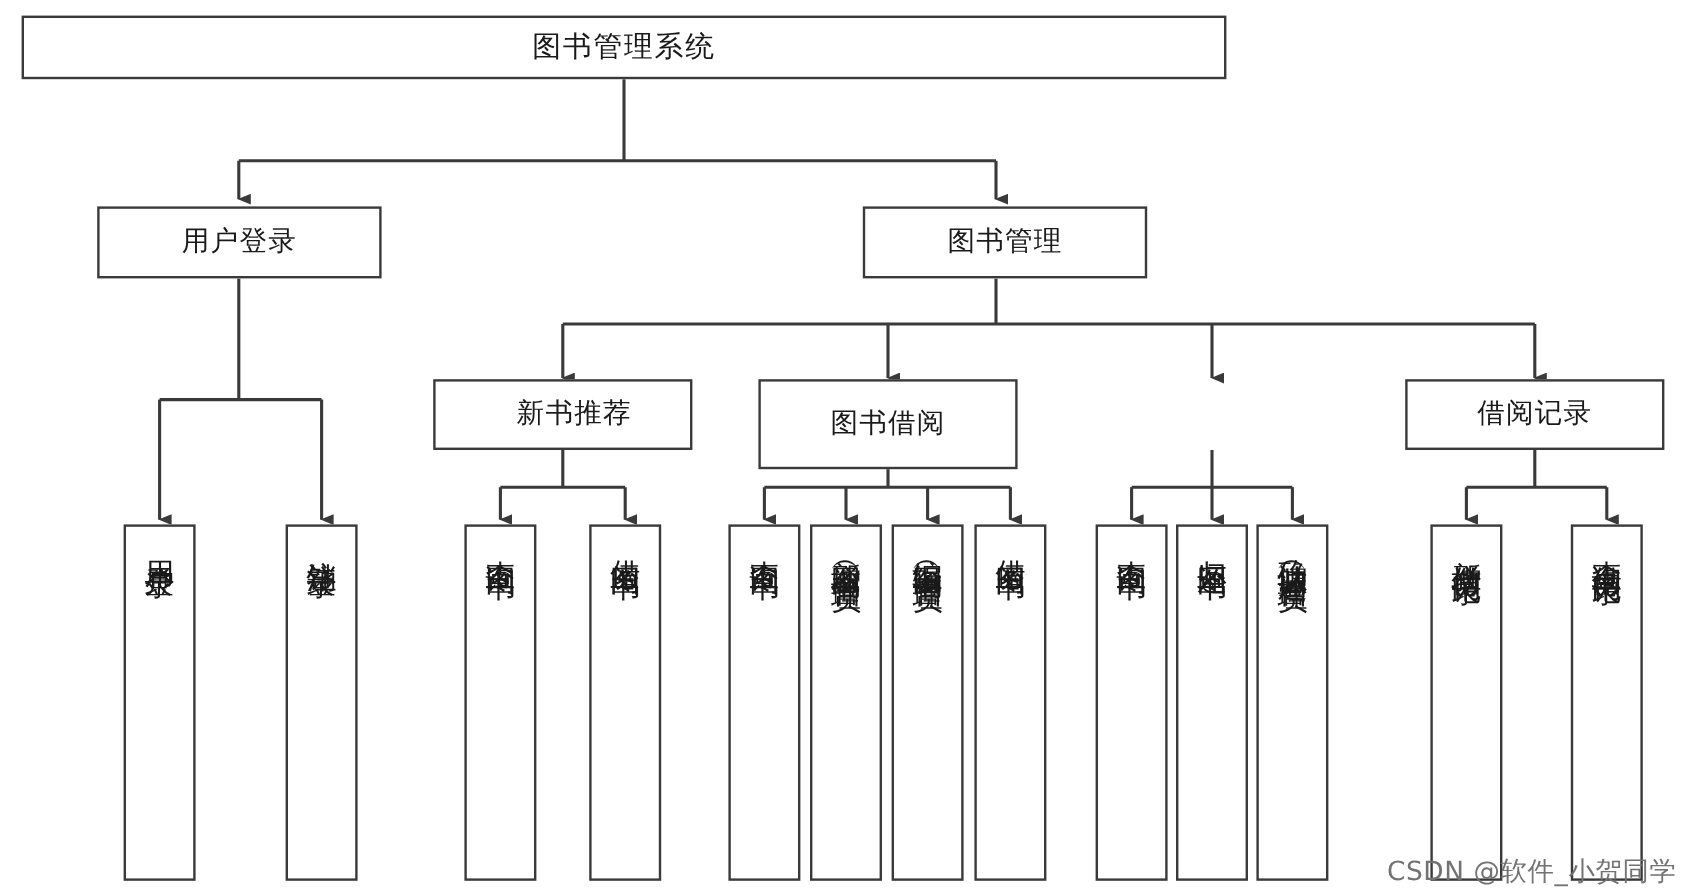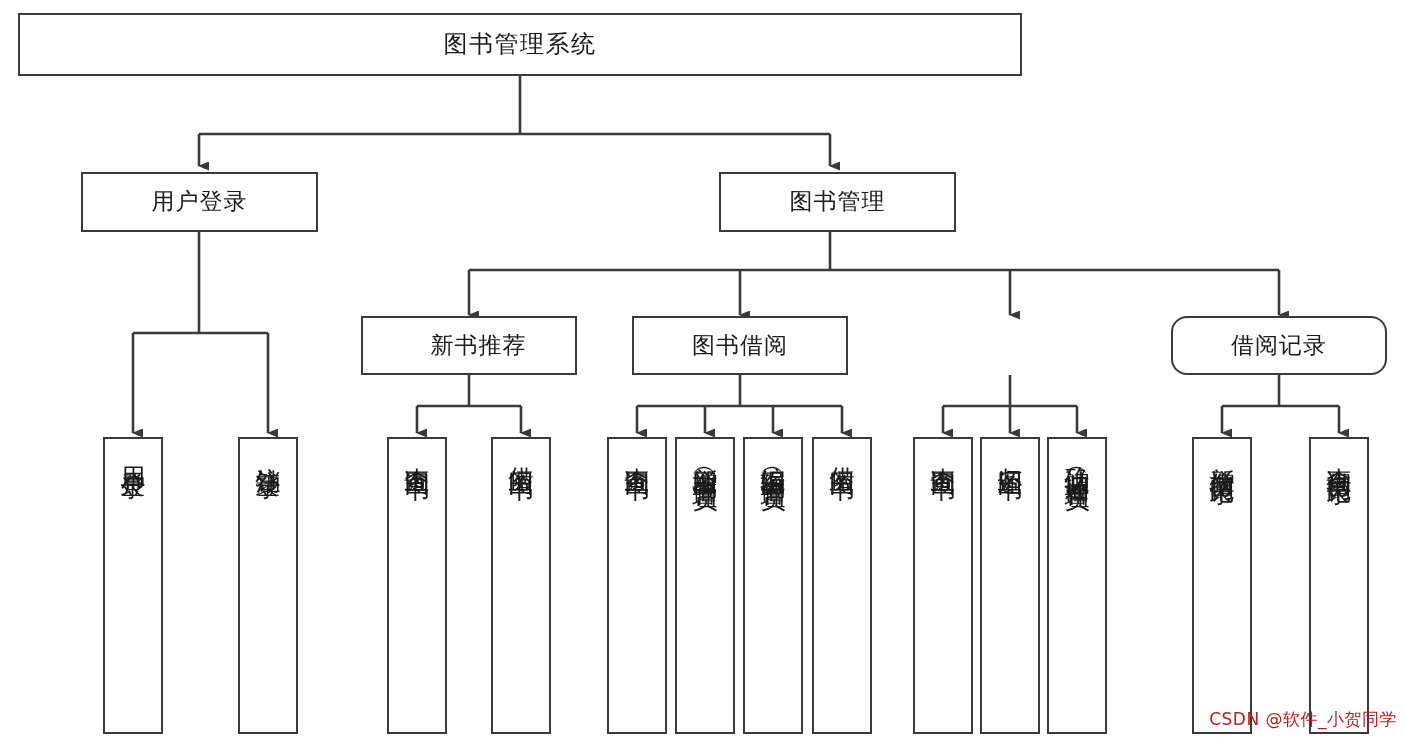--- a/index.html
+++ b/index.html
@@ -60,23 +60,23 @@
   .node.leaf .label {
     writing-mode: vertical-rl;
     text-orientation: upright;
     font-size: 25px;
     letter-spacing: 3px;
     line-height: 1;
   }
   #watermark {
     position: absolute;
     right: 8px;
-    bottom: 16px;
-    font-size: 17px;
-    color: #b91c1c;
+    bottom: 6px;
+    font-size: 22px;
+    color: #737373;
     letter-spacing: 0.5px;
     z-index: 5;
     white-space: nowrap;
   }
 </style>
 </head>
 <body>
 
 <div id="diagram">
 
@@ -126,42 +126,42 @@
       <path d="M1010,406 L1010,433" marker-end="url(#arrow)"></path>
       <path d="M1077,406 L1077,433" marker-end="url(#arrow)"></path>
 
       <path d="M1279,375 L1279,406"></path>
       <path d="M1222,406 L1339,406"></path>
       <path d="M1222,406 L1222,433" marker-end="url(#arrow)"></path>
       <path d="M1339,406 L1339,433" marker-end="url(#arrow)"></path>
     </g>
   </svg>
 
-  <div class="node root horiz" style="left:18px; top:13px; width:1004px; height:63px;">
+  <div class="node root horiz" style="left:18px; top:13px; width:1004px; height:53px;">
     <span class="label">图书管理系统</span>
   </div>
 
   <div class="node horiz" style="left:81px; top:172px; width:237px; height:60px;">
     <span class="label">用户登录</span>
   </div>
 
   <div class="node horiz" style="left:719px; top:172px; width:237px; height:60px;">
     <span class="label">图书管理</span>
   </div>
 
   <div class="node horiz" style="left:361px; top:316px; width:216px; height:59px;padding-left:19px;">
     <span class="label">新书推荐</span>
   </div>
 
-  <div class="node horiz" style="left:632px; top:316px; width:216px; height:59px;">
+  <div class="node horiz" style="left:632px; top:316px; width:216px; height:75px;">
     <span class="label">图书借阅</span>
   </div>
 
 
-  <div class="node horiz" style="left:1171px; top:316px; width:216px; height:59px;border-radius:16px;">
+  <div class="node horiz" style="left:1171px; top:316px; width:216px; height:59px;">
     <span class="label">借阅记录</span>
   </div>
 
   <div class="node leaf" style="left:103px; top:437px; width:60px; height:297px;">
     <span class="label">用户登录</span>
   </div>
 
   <div class="node leaf" style="left:238px; top:437px; width:60px; height:297px;">
     <span class="label">注销登录</span>
   </div>

